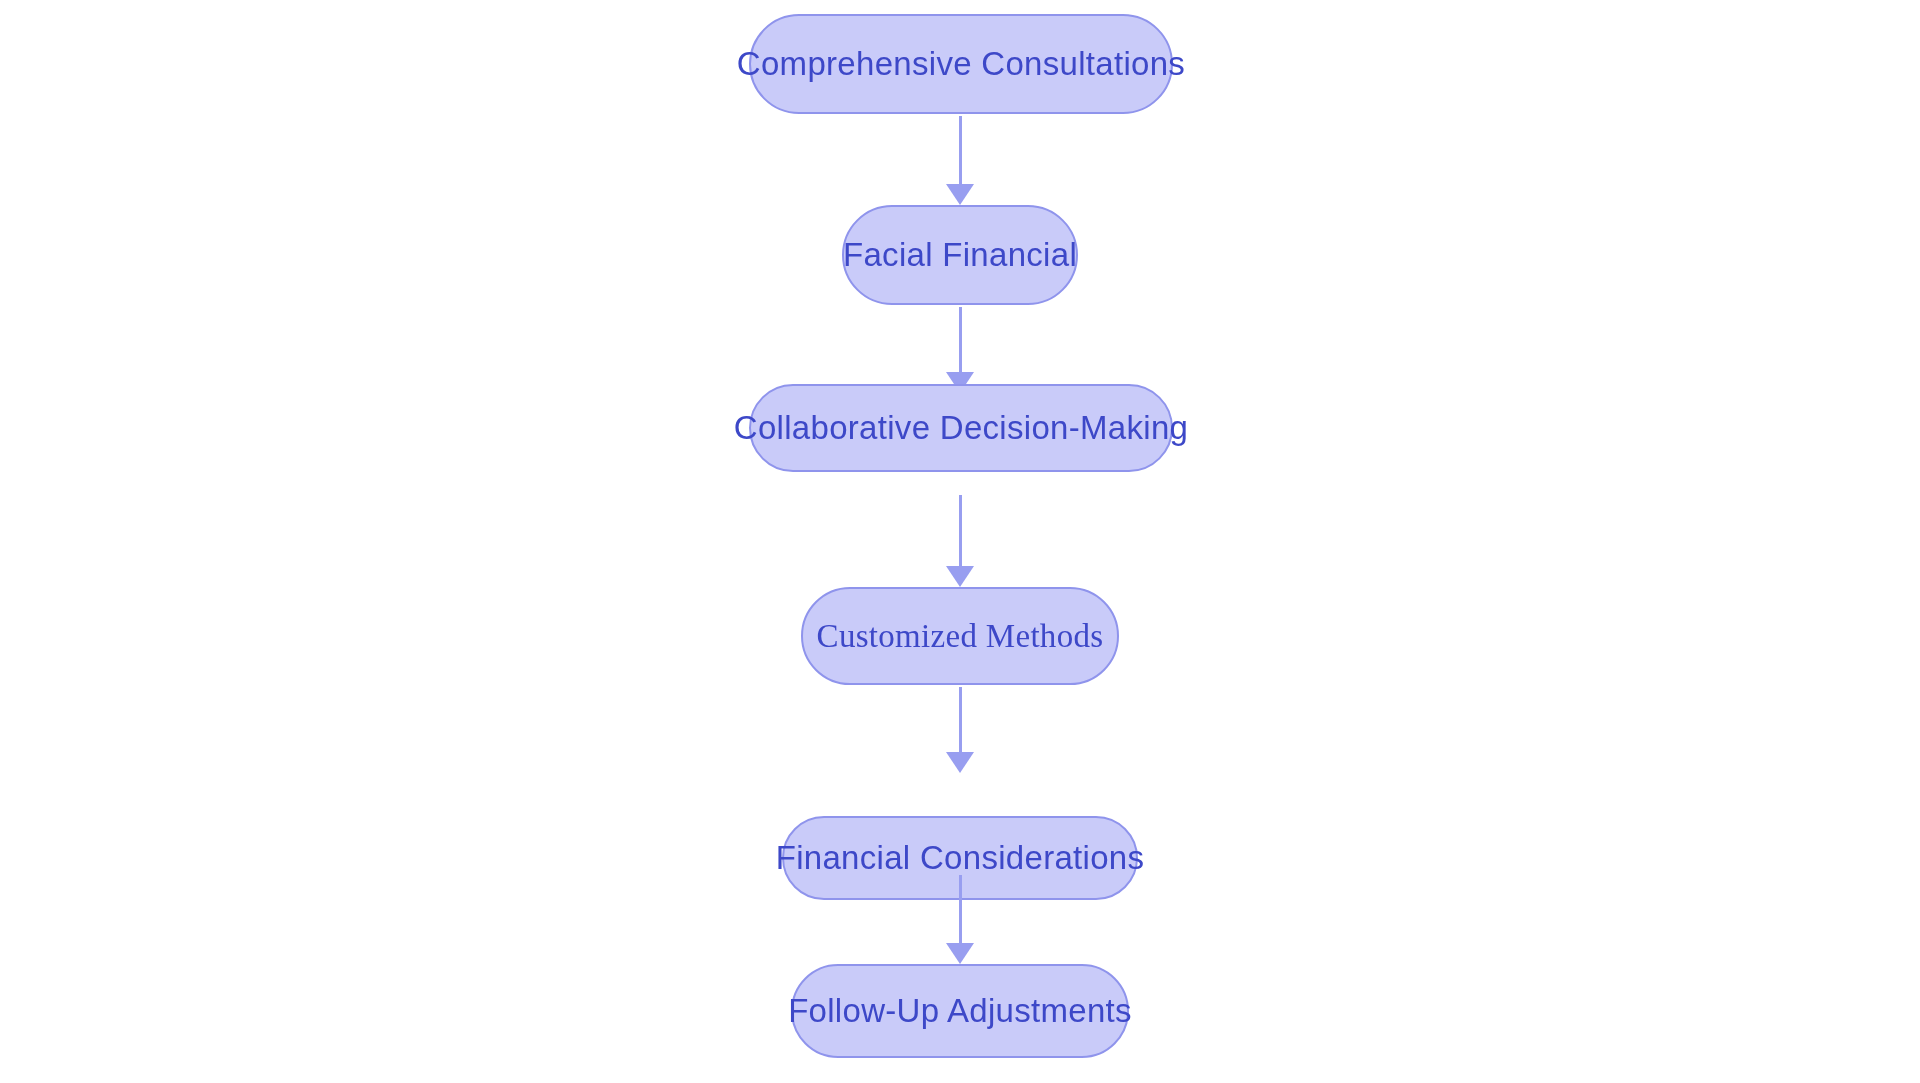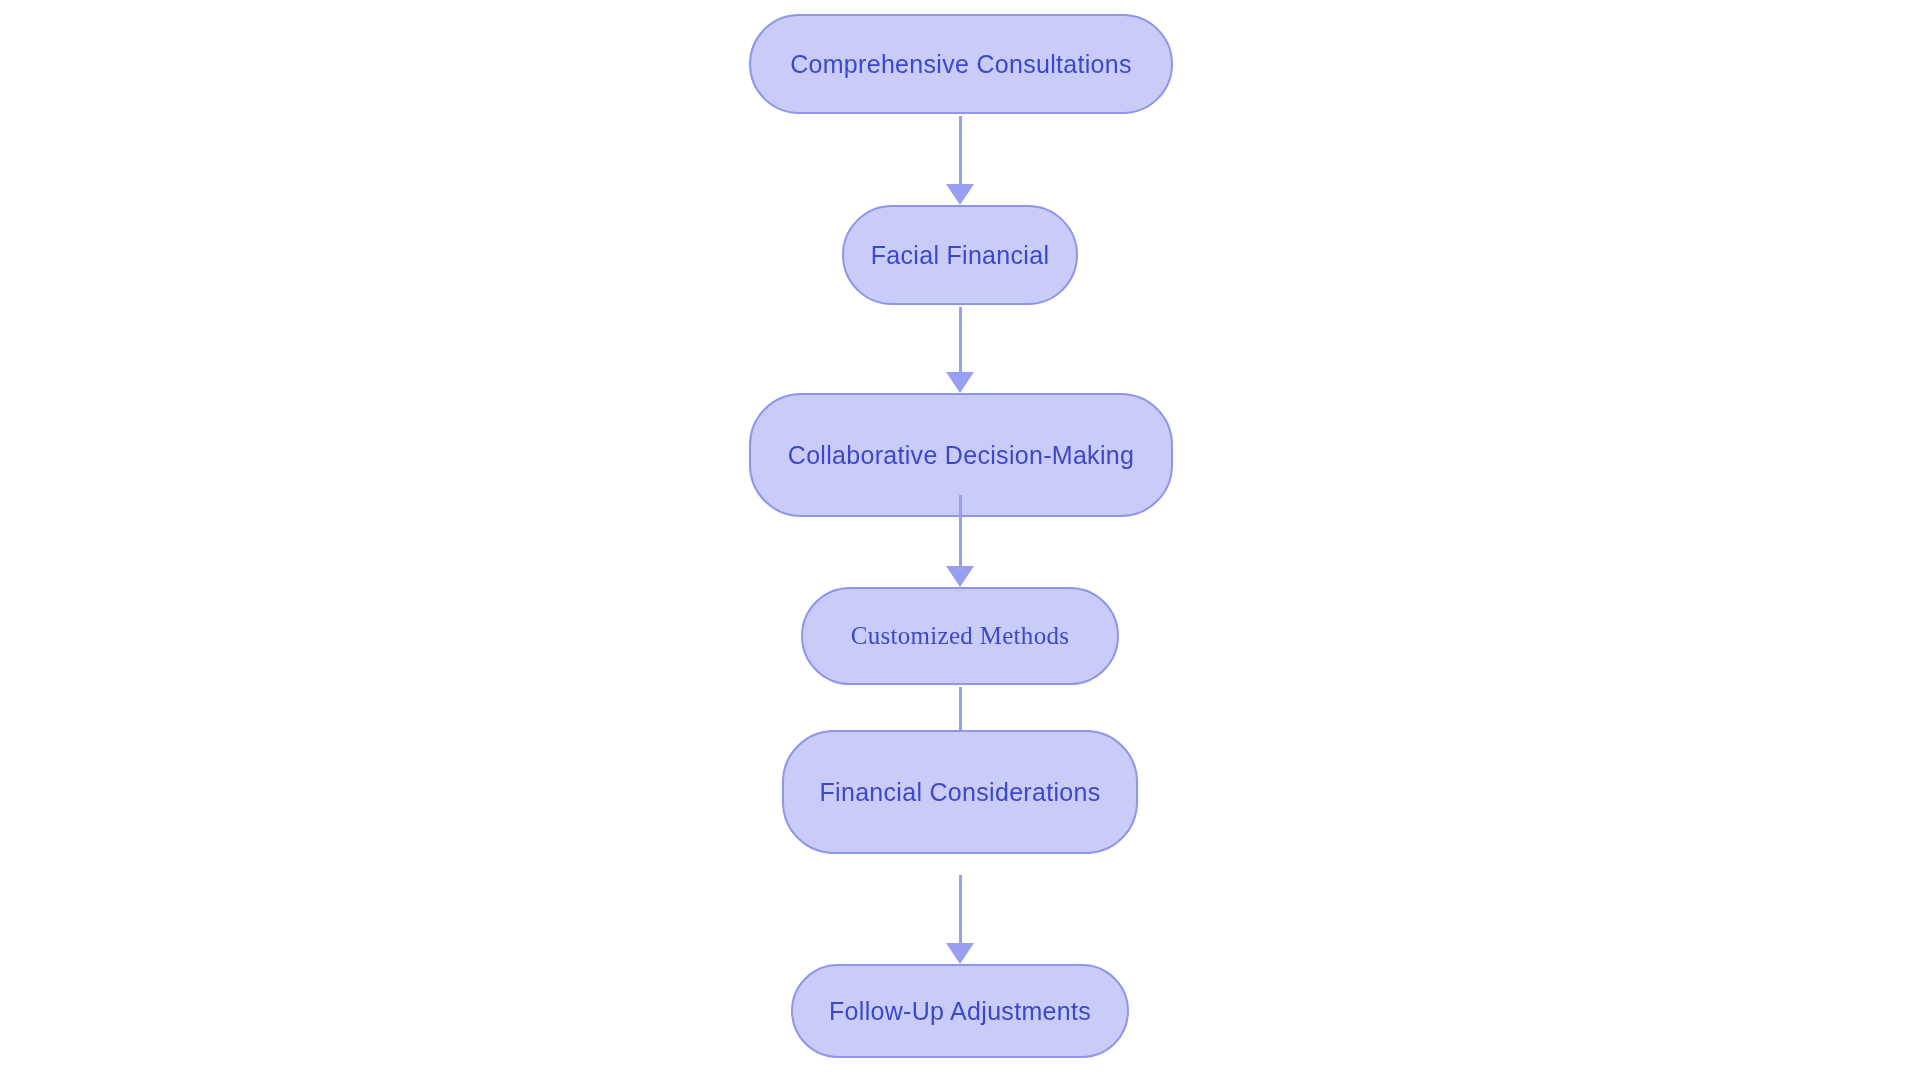--- a/index.html
+++ b/index.html
@@ -20,32 +20,32 @@
     box-sizing: border-box;
     background: #c9cbf9;
     border: 2px solid #8f94ec;
     border-radius: 52px;
     display: flex;
     align-items: center;
     justify-content: center;
   }
   .flow-node .node-label {
     color: #3d48c8;
-    font-size: 25px;
+    font-size: 33px;
     font-weight: 500;
     letter-spacing: 0.3px;
     white-space: nowrap;
     text-align: center;
   }
   
   .node-1 { left: 749px; top: 14px;  width: 424px; height: 100px; }
   .node-2 { left: 842px; top: 205px; width: 236px; height: 100px; }
-  .node-3 { left: 749px; top: 393px; width: 424px; height: 124px; align-items: center; }
+  .node-3 { left: 749px; top: 384px; width: 424px; height: 88px; align-items: center; }
   .node-4 { left: 801px; top: 587px; width: 318px; height: 98px; font-family: Liberation Serif, serif;  }
-  .node-5 { left: 782px; top: 730px; width: 356px; height: 124px; }
+  .node-5 { left: 782px; top: 816px; width: 356px; height: 84px; }
   .node-6 { left: 791px; top: 964px; width: 338px; height: 94px; }
 
   .flow-arrow {
     position: absolute;
     width: 28px;
     left: 946px; 
   }
   .arrow-1 { top: 116px; height: 89px; }
   .arrow-2 { top: 307px; height: 86px; }
   .arrow-3 { top: 495px; height: 92px; }

